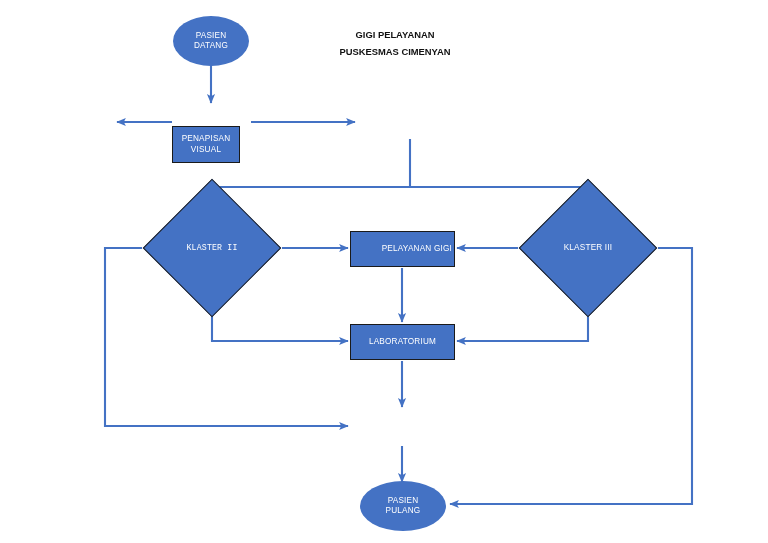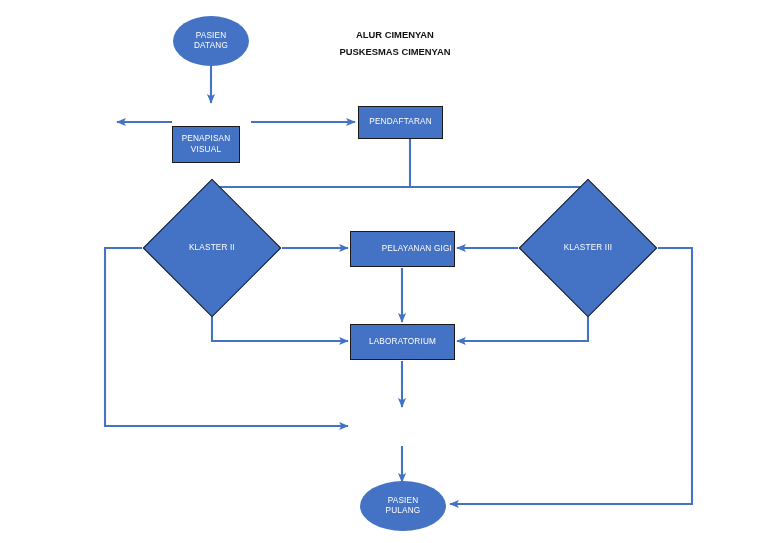--- a/index.html
+++ b/index.html
@@ -127,40 +127,37 @@
       <path d="M 402 268 L 402 322" marker-end="url(#arrow)"></path>
 
       <path d="M 402 361 L 402 407" marker-end="url(#arrow)"></path>
 
       <path d="M 402 446 L 402 482" marker-end="url(#arrow)"></path>
 
     </g>
   </svg>
 
   <div id="title" style="left:315px; top:26px; width:160px;">
-    <div>ALUR CIMENYAN</div>
+    <div>GIGI PELAYANAN</div>
     <div>PUSKESMAS CIMENYAN</div>
   </div>
 
   <div class="node terminator" style="left:173px; top:16px; width:76px; height:50px;">
     <span class="label">PASIEN
 DATANG</span>
   </div>
 
 
   <div class="node process" style="left:172px; top:104px; width:68px; height:37px;margin-top:22px;">
     <span class="label">PENAPISAN
 VISUAL</span>
   </div>
 
-  <div class="node process" style="left:358px; top:106px; width:85px; height:33px;">
-    <span class="label">PENDAFTARAN</span>
-  </div>
 
-  <div class="node decision" style="left:163px; top:199px; width:98px; height:98px;">
+  <div class="node decision" style="left:163px; top:199px; width:98px; height:98px;font-family:Liberation Mono, monospace;">
     <span class="dia-shape"></span>
     <span class="label dia-label">KLASTER II</span>
   </div>
 
   <div class="node decision" style="left:539px; top:199px; width:98px; height:98px;justify-content:center;">
     <span class="dia-shape"></span>
     <span class="label dia-label">KLASTER III</span>
   </div>
 
   <div class="node process" style="left:350px; top:231px; width:105px; height:36px;justify-content:flex-end;">

